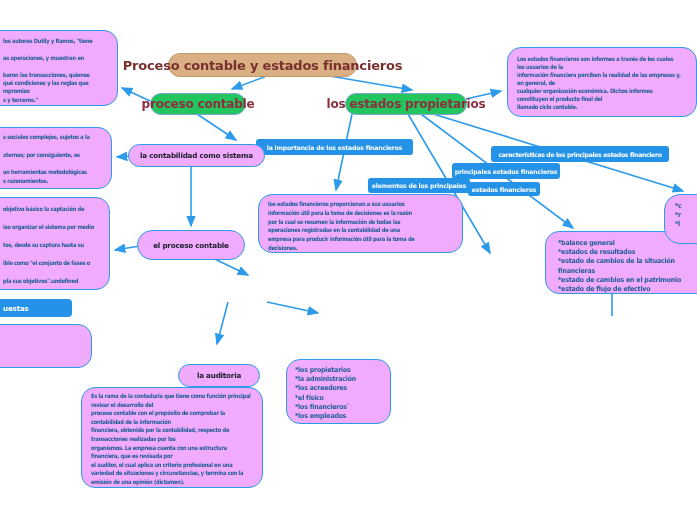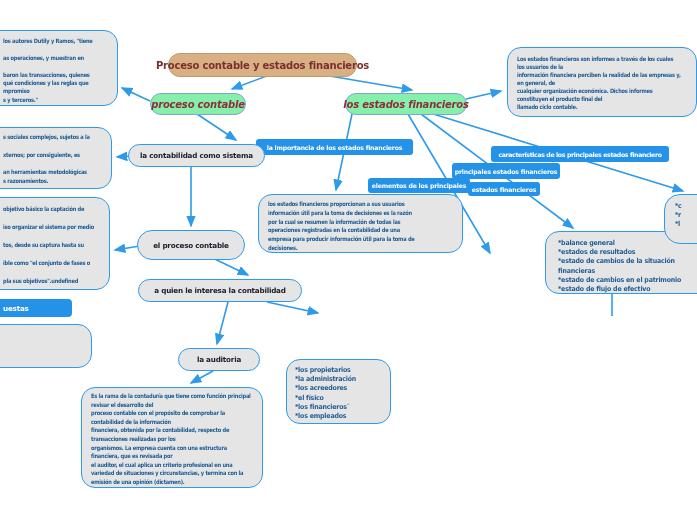--- a/index.html
+++ b/index.html
@@ -8,30 +8,30 @@
     overflow:hidden; font-family:"DejaVu Sans", sans-serif;
   }
   svg.connectors { position:absolute; left:0; top:0; z-index:0; }
   .banner {
     position:absolute; z-index:1; background:#2492e6; color:#ffffff;
     font-weight:bold; font-size:6.2px; letter-spacing:-0.2px;
     display:flex; align-items:center; justify-content:center;
     white-space:nowrap; border-radius:3px; box-sizing:border-box;
   }
   .node {
-    position:absolute; z-index:2; background:#e5e5e5;
+    position:absolute; z-index:2; background:#f0abfc;
     border:1.5px solid #2e9bea; border-radius:14px; box-sizing:border-box;
   }
   .heading {
     border-radius:16px; display:flex; align-items:center; justify-content:center;
     font-size:7.2px; font-weight:bold; color:#20202e;
     letter-spacing:-0.2px; white-space:nowrap;
   }
-  .pill-title { background:#d9b083; border-color:#c09a6b; color:#7a2f2f; border-radius:12px; font-size:10px;text-align:center; }
-  .pill-pink  { background:#86efac; border-color:#7da8d4; color:#8c2e3e; border-radius:11px; font-size:10px;font-style:italic; }
+  .pill-title { background:#d9b083; border-color:#c09a6b; color:#7a2f2f; border-radius:12px; font-size:13px;text-align:center; }
+  .pill-pink  { background:#22c55e; border-color:#7da8d4; color:#8c2e3e; border-radius:11px; font-size:12px; }
   .para { padding:6px 8px; overflow:hidden; }
   .ptext {
     font-size:6px; font-weight:bold; color:#1e5c94; letter-spacing:-0.3px;
     white-space:pre; transform:scaleX(0.85); transform-origin:0 0; line-height:8px;
     display:inline-block;
   }
   .list { padding:6px 8px; overflow:hidden; }
   .ltext {
     font-size:6.8px; font-weight:bold; color:#1e5c94; letter-spacing:-0.2px;
     white-space:pre; transform:scaleX(0.92); transform-origin:0 0; line-height:9.2px;
@@ -72,26 +72,25 @@
 
   <div class="banner" style="left:256px; top:139px; width:157px; height:16px;">la importancia de los estados financieros</div>
   <div class="banner" style="left:491px; top:146px; width:178px; height:16px; letter-spacing:-0.35px;">características de los principales estados financiero</div>
   <div class="banner" style="left:452px; top:163px; width:108px; height:16px;">principales estados financieros</div>
   <div class="banner" style="left:368px; top:178px; width:102px; height:15px;">elementos de los principales</div>
   <div class="banner" style="left:468px; top:182px; width:72px; height:14px;">estados financieros</div>
   <div class="banner" style="left:-30px; top:299px; width:102px; height:18px; justify-content:flex-start; padding-left:33px; font-size:7.2px; border-radius:4px;">uestas</div>
 
   <div class="node heading pill-title" style="left:168px; top:53px; width:189px; height:24px;">Proceso contable y estados financieros</div>
   <div class="node heading pill-pink" style="left:150px; top:93px; width:96px; height:22px;">proceso contable</div>
-  <div class="node heading pill-pink" style="left:345px; top:93px; width:122px; height:22px;">los estados financieros</div>
+  <div class="node heading pill-pink" style="left:345px; top:93px; width:122px; height:22px;">los estados propietarios</div>
 
   <div class="node heading" style="left:128px; top:144px; width:137px; height:23px;">la contabilidad como sistema</div>
   <div class="node heading" style="left:137px; top:230px; width:108px; height:30px;">el proceso contable</div>
-  <div class="node heading" style="left:138px; top:279px; width:164px; height:23px;">a quien le interesa la contabilidad</div>
-  <div class="node heading" style="left:178px; top:348px; width:82px; height:23px;">la auditoria</div>
+  <div class="node heading" style="left:178px; top:364px; width:82px; height:23px;">la auditoria</div>
 
   <div class="node para" style="left:-62px; top:30px; width:180px; height:76px; padding-left:64px;">
     <div class="ptext" style="line-height:8.4px;">los autores Dutily y Ramos, "tiene
 
 as operaciones, y muestran en
 
 baron las transacciones, quienes
 qué condiciones y las reglas que
 mpromiso
 s y terceros."</div>

